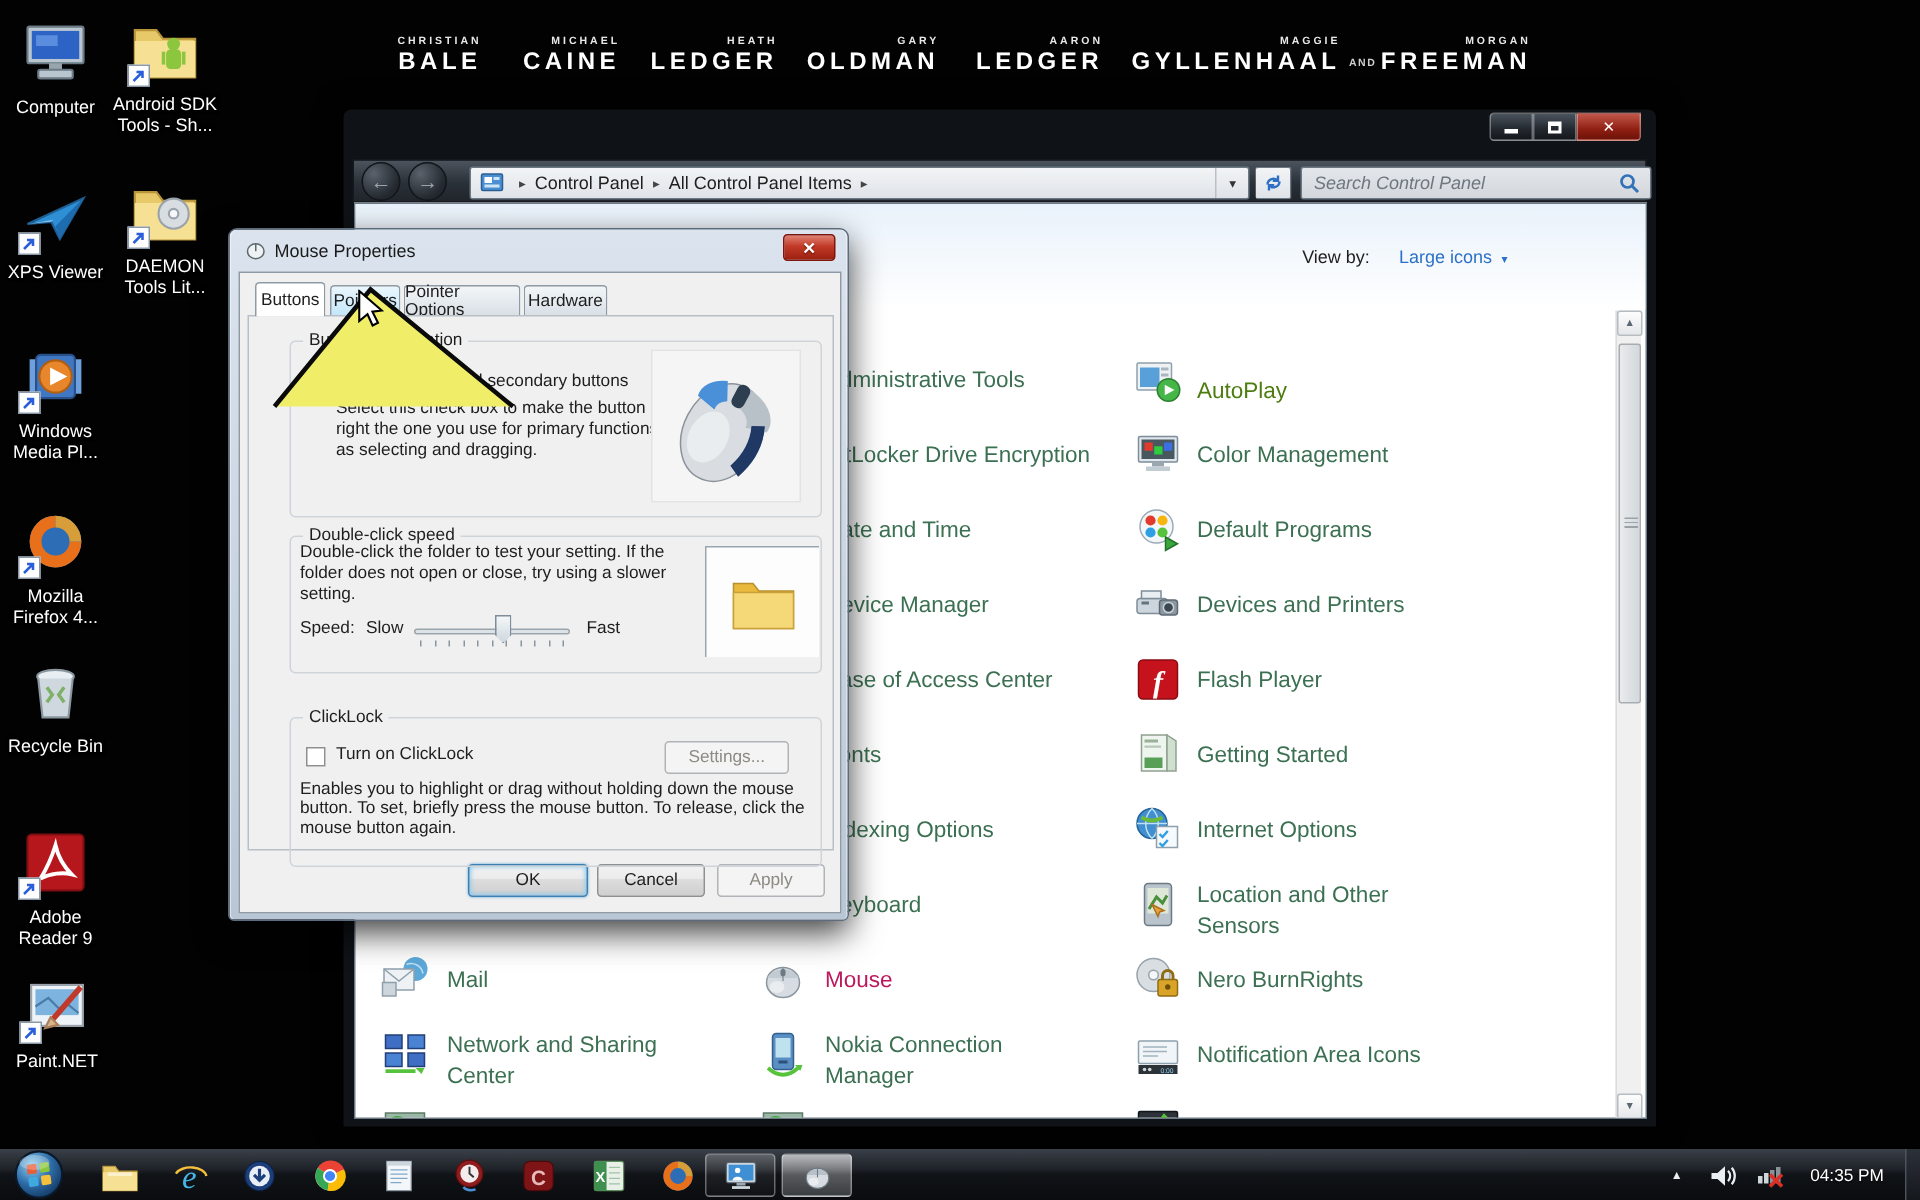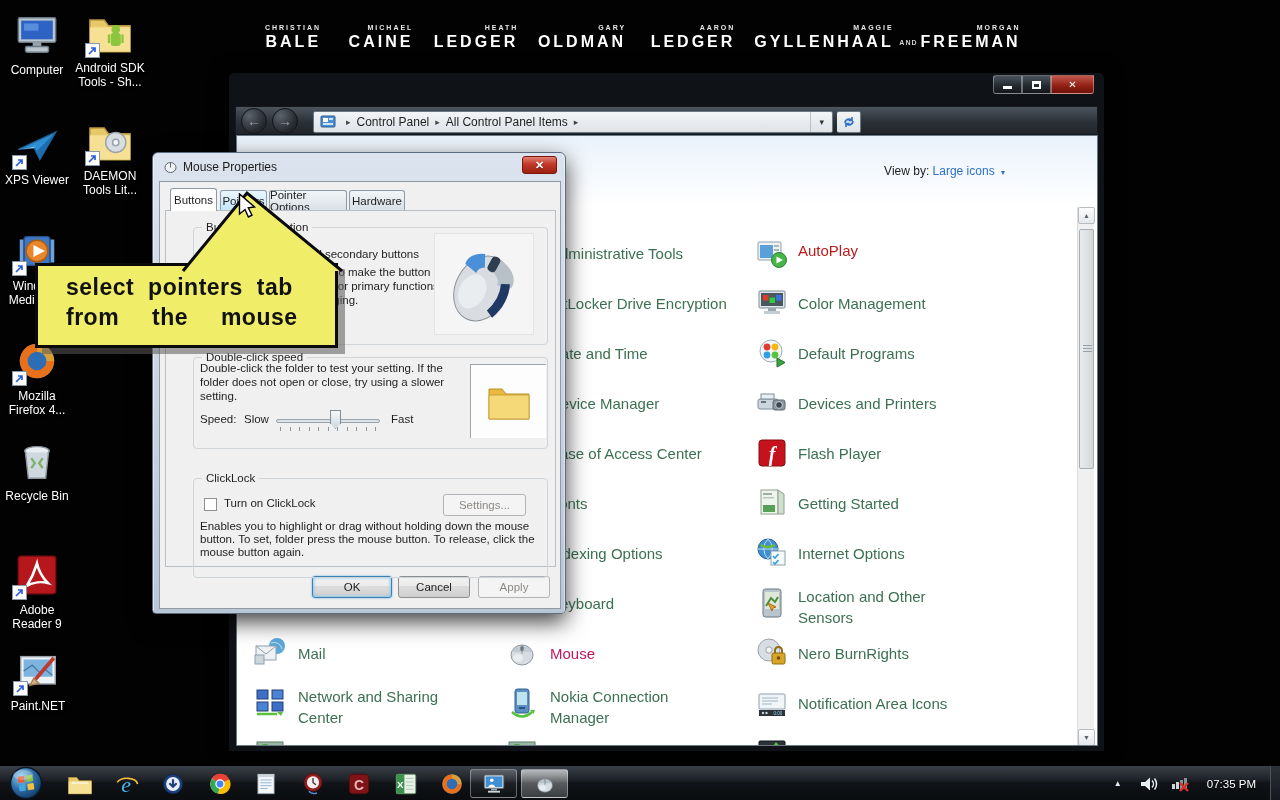--- a/index.html
+++ b/index.html
@@ -46,21 +46,21 @@
                 background:linear-gradient(#f2f4f6,#dfe3e8); display:flex; align-items:center; justify-content:center; }
   #searchbox { position:absolute; left:631px; top:4px; width:234px; height:22px; border:1px solid #6b7885; border-radius:2px;
                background:linear-gradient(#e3e6ea,#d3d7dc); display:flex; align-items:center; }
   #searchbox .ph { font-size:12px; font-style:italic; color:#6e767e; padding-left:8px; flex:1; }
 
   #cp-content { position:absolute; left:7px; top:62px; width:862px; height:611px; background:#fff; overflow:hidden; border:1px solid #6b7885; }
   #cp-content .hdrgrad { position:absolute; left:0; top:0; right:0; height:70px; background:linear-gradient(#e9f2fb,#ffffff); }
   #cp-heading { position:absolute; left:18px; top:20px; font-size:15px; color:#1d5c8a; filter:blur(2px); opacity:0.55; }
   #viewby { position:absolute; right:92px; top:28px; font-size:12px; }
   #viewby .lab { color:#1e1e1e; }
-  #viewby .val { color:#2c71c7; margin-left:0; }
+  #viewby .val { color:#2c71c7; margin-left:16px; }
   #viewby .arr { color:#2c71c7; font-size:8px; margin-left:3px; }
 
   .cpitem-text { position:absolute; font-size:15px; line-height:21px; white-space:nowrap; }
   .cpitem-icon { position:absolute; width:32px; height:32px; }
 
   
   #sbar { position:absolute; right:3px; top:71px; width:17px; height:539px; background:#f0f0f0; border-left:1px solid #dcdcdc; }
   .sb-btn { position:absolute; left:0; width:17px; height:17px; background:linear-gradient(#fdfdfd,#e5e7ea); border:1px solid #b5bcc2; border-radius:2px;
             color:#5d676f; font-size:7px; display:flex; align-items:center; justify-content:center; }
   #sb-thumb { position:absolute; left:1px; top:22px; width:15px; height:240px; background:linear-gradient(90deg,#e9ebed,#d4d8db); border:1px solid #a6adb3; border-radius:2px; }
@@ -299,20 +299,27 @@
         <span id="addr-drop">▾</span>
       </div>
       <div id="refreshbtn">
         <svg width="14" height="14" viewBox="0 0 14 14">
           <path d="M3 8 a4 4 0 0 1 7-2.5" fill="none" stroke="#2e6fc4" stroke-width="1.6"></path>
           <path d="M10 2 v3.5 h-3.5" fill="none" stroke="#2e6fc4" stroke-width="1.6"></path>
           <path d="M11 6 a4 4 0 0 1 -7 2.5" fill="none" stroke="#2e6fc4" stroke-width="1.6"></path>
           <path d="M4 12 v-3.5 h3.5" fill="none" stroke="#2e6fc4" stroke-width="1.6"></path>
         </svg>
       </div>
+      <div id="searchbox">
+        <span class="ph">Search Control Panel</span>
+        <svg width="15" height="15" viewBox="0 0 15 15" style="margin-right:6px">
+          <circle cx="6" cy="6" r="4" fill="none" stroke="#3272b8" stroke-width="1.8"></circle>
+          <path d="M9 9 L13 13" stroke="#3272b8" stroke-width="2"></path>
+        </svg>
+      </div>
     </div>
     <div id="cp-content">
       <div class="hdrgrad"></div>
       <div id="cp-heading">Adjust your computer's settings</div>
       <div id="viewby">
         <span class="lab">View by:</span>
         <span class="val">Large icons</span>
         <span class="arr">▾</span>
       </div>
       <div id="cp-items">
@@ -320,21 +327,21 @@
             <div>Administrative Tools</div>
           </div>
           <div class="cpitem-icon" style="left: 519px; top: 101px;"><svg width="32" height="32" viewBox="0 0 32 32">
               <rect x="2" y="5" width="23" height="18" rx="1" fill="#eef2f5" stroke="#8fa0ad"></rect>
               <rect x="4" y="8" width="13" height="13" fill="#58a0d7"></rect>
               <rect x="18" y="8" width="5" height="2" fill="#aab6c0"></rect>
               <rect x="18" y="12" width="5" height="2" fill="#aab6c0"></rect>
               <circle cx="23" cy="23" r="7.5" fill="#47b649" stroke="#2c8030"></circle>
               <path d="M20.5 19.5 L27 23 L20.5 26.5 Z" fill="#fff"></path>
             </svg></div>
-          <div class="cpitem-text" style="left: 561px; top: 104px; color: #b91c1c;">
+          <div class="cpitem-text" style="left: 561px; top: 114px; color: #4d7c0f;">
             <div>AutoPlay</div>
           </div>
           <div class="cpitem-text" style="left: 313px; top: 157px; color: rgb(60, 112, 82);">
             <div>BitLocker Drive Encryption</div>
           </div>
           <div class="cpitem-icon" style="left: 519px; top: 151px;"><svg width="32" height="32" viewBox="0 0 32 32">
               <rect x="3" y="4" width="26" height="17" rx="1" fill="#dfe6ec" stroke="#7e8d99"></rect>
               <rect x="5" y="6" width="22" height="13" fill="#49585f"></rect>
               <rect x="7" y="8" width="5.5" height="5.5" fill="#e23b2e"></rect>
               <rect x="13.5" y="10.5" width="5.5" height="5.5" fill="#2ecc40"></rect>
@@ -599,40 +606,36 @@
 
         <div class="grp" style="top:267px;height:100px">
           <span class="grp-lbl">ClickLock</span>
         </div>
         <div class="cb" style="left:38px;top:287px"></div>
         <div class="dsc" style="left:58px;top:286px">Turn on ClickLock</div>
         <div class="btn disabled" style="left:277px;top:283px;width:83px">
             <span>Settings...</span>
           </div>
         <div class="dsc" style="left:34px;top:309px">Enables you to highlight or drag without holding down the mouse</div>
-        <div class="dsc" style="left:34px;top:322px">button. To set, folder press the mouse button. To release, click the</div>
+        <div class="dsc" style="left:34px;top:322px">button. To set, briefly press the mouse button. To release, click the</div>
         <div class="dsc" style="left:34px;top:335px">mouse button again.</div>
       </div>
 
       <div class="btn focus" style="left:152px;top:394px;width:80px">
           <span>OK</span>
         </div>
       <div class="btn" style="left:238px;top:394px;width:72px">
           <span>Cancel</span>
         </div>
       <div class="btn disabled" style="left:318px;top:394px;width:72px">
           <span>Apply</span>
         </div>
     </div>
   </div>
 
-  <div id="callout-box">
-    <div class="l1">select pointers tab</div>
-    <div class="l2">from the mouse</div>
-  </div>
   <svg id="callout-arrow" width="185" height="92" viewBox="0 0 185 92">
     <path d="M13 86 L77 8 L172 86" fill="#f0ee68" stroke="#0a0a0a" stroke-width="3"></path>
   </svg>
   <svg id="cursor" width="20" height="28" viewBox="0 0 20 28">
     <path d="M1.5 1 L1.5 21 L7 16.5 L10.4 24 L14 22.2 L10.3 14.8 L16.5 14 Z" fill="#fff" stroke="#000" stroke-width="1.4"></path>
   </svg>
 
   <div id="taskbar">
     <svg id="startorb" width="36" height="36" viewBox="0 0 36 36">
       <defs>
@@ -744,17 +747,17 @@
         <path d="M1 6 h4 l5-4.5 v13 l-5-4.5 h-4 z" fill="#e8eef2"></path>
         <path d="M12 4.5 a5 5 0 0 1 0 7 M14.5 2.5 a8.5 8.5 0 0 1 0 11" stroke="#e8eef2" stroke-width="1.5" fill="none"></path>
       </svg>
       <svg width="20" height="17" viewBox="0 0 20 17" style="margin-left:12px">
         <rect x="1" y="9" width="3" height="5" fill="#cfd6da"></rect>
           <rect x="5" y="7" width="3" height="7" fill="#cfd6da"></rect>
         <rect x="9" y="5" width="3" height="9" fill="#8a9299"></rect>
           <rect x="13" y="3" width="3" height="11" fill="#8a9299"></rect>
         <path d="M9 8 L17 16 M17 8 L9 16" stroke="#d93025" stroke-width="2.4"></path>
       </svg>
-      <span id="clock">07:35 PM</span>
+      <span id="clock">04:35 PM</span>
     </div>
     <div id="showdesk"></div>
   </div>
 </div>
 
 </body></html>

